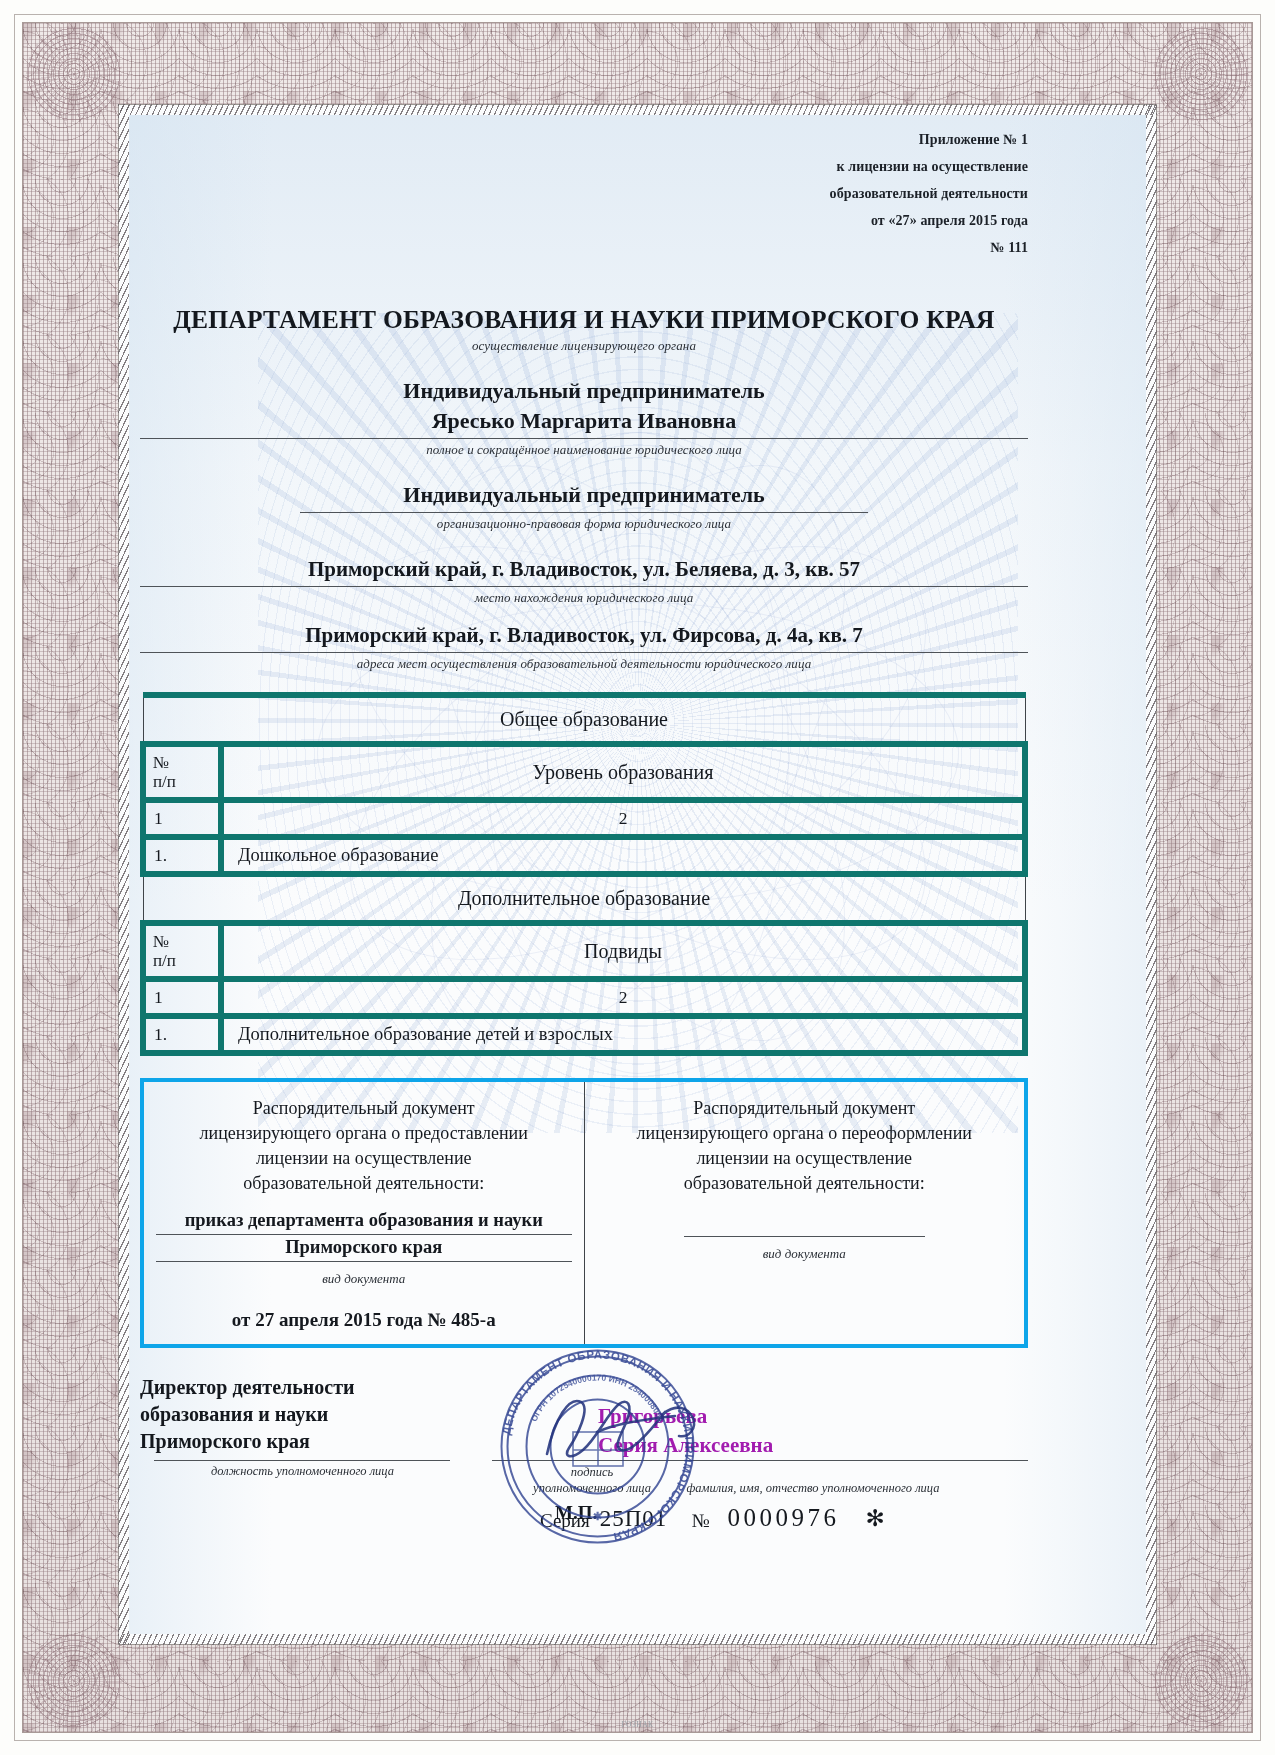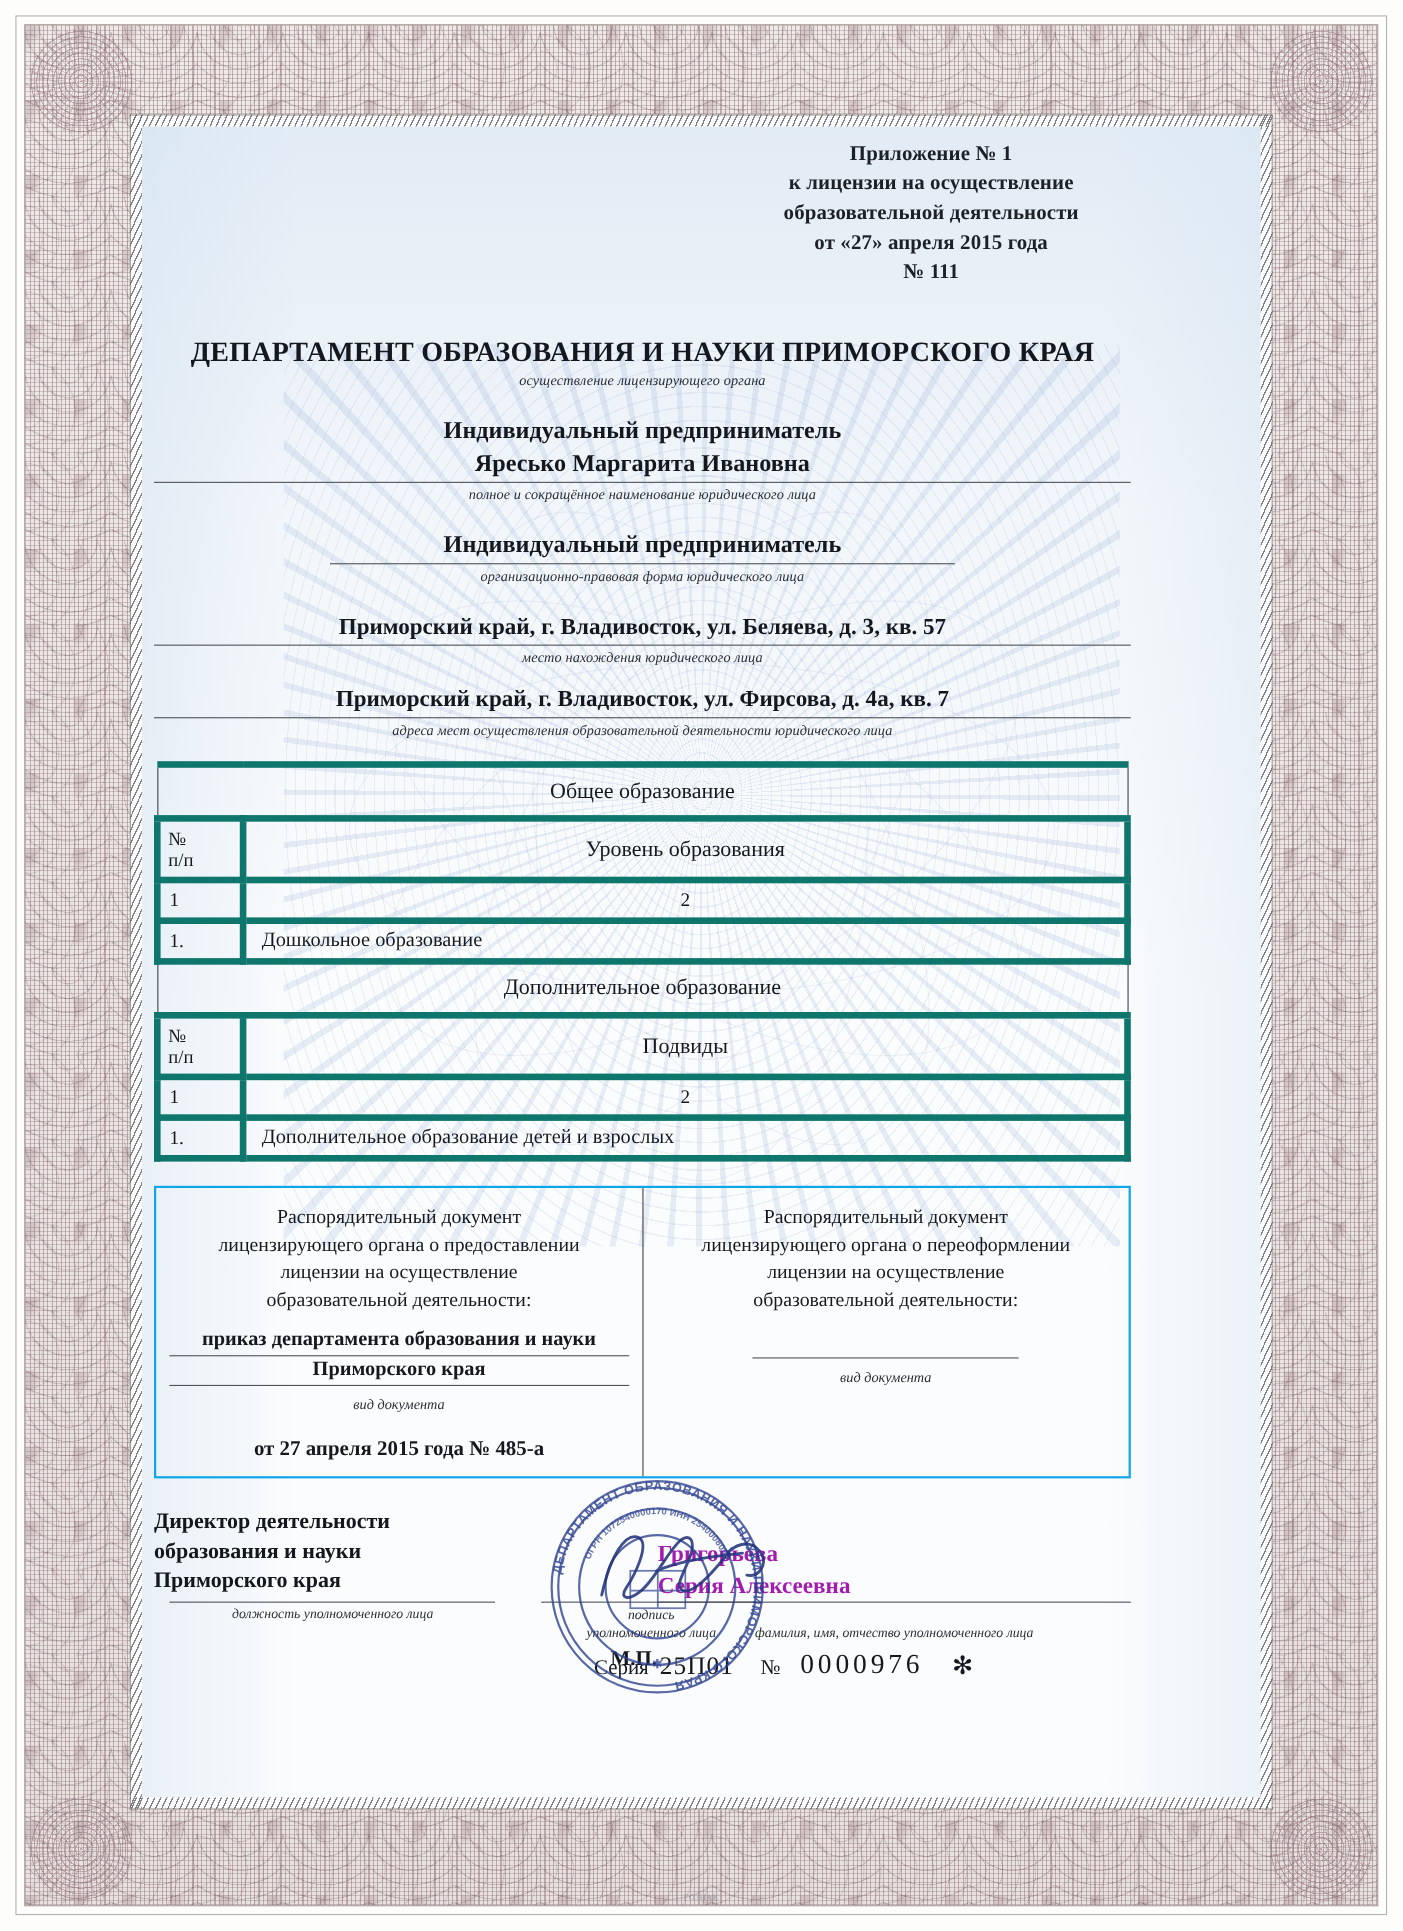--- a/index.html
+++ b/index.html
@@ -134,24 +134,24 @@
 
   
   .content{
     position:absolute;
     left:140px;top:126px;
     width:888px;
     z-index:5;
   }
 
   .hdr{
-    text-align:center;
+    text-align:right;
     margin-left:525px;
     font-weight:bold;
-    font-size:19px;
+    font-size:14px;
     line-height:27px;
     color:#1c2128;
     letter-spacing:.1px;
   }
 
   .org-title{
     margin-top:44px;
     text-align:center;
     font-weight:bold;
     font-size:25.5px;
@@ -223,21 +223,21 @@
   .tbl td.numcell{
     width:56px;text-align:left;font-size:17.5px;
   }
   .tbl td.ctr{text-align:center;font-size:17.5px;}
   .tbl td.val{text-align:left;padding-left:14px;font-size:18.5px;}
 
   
   .orders{
     display:flex;
     margin-top:22px;
-    border:2px solid #0ea5e9;
+    border:4px solid #0ea5e9;
   }
   .order-col{
     flex:1 1 50%;
     padding:14px 12px 12px 12px;
     text-align:center;
     font-size:18px;
     line-height:25px;
     color:#15191f;
   }
   .order-col.left{border-right:1px solid #3f4449;}

